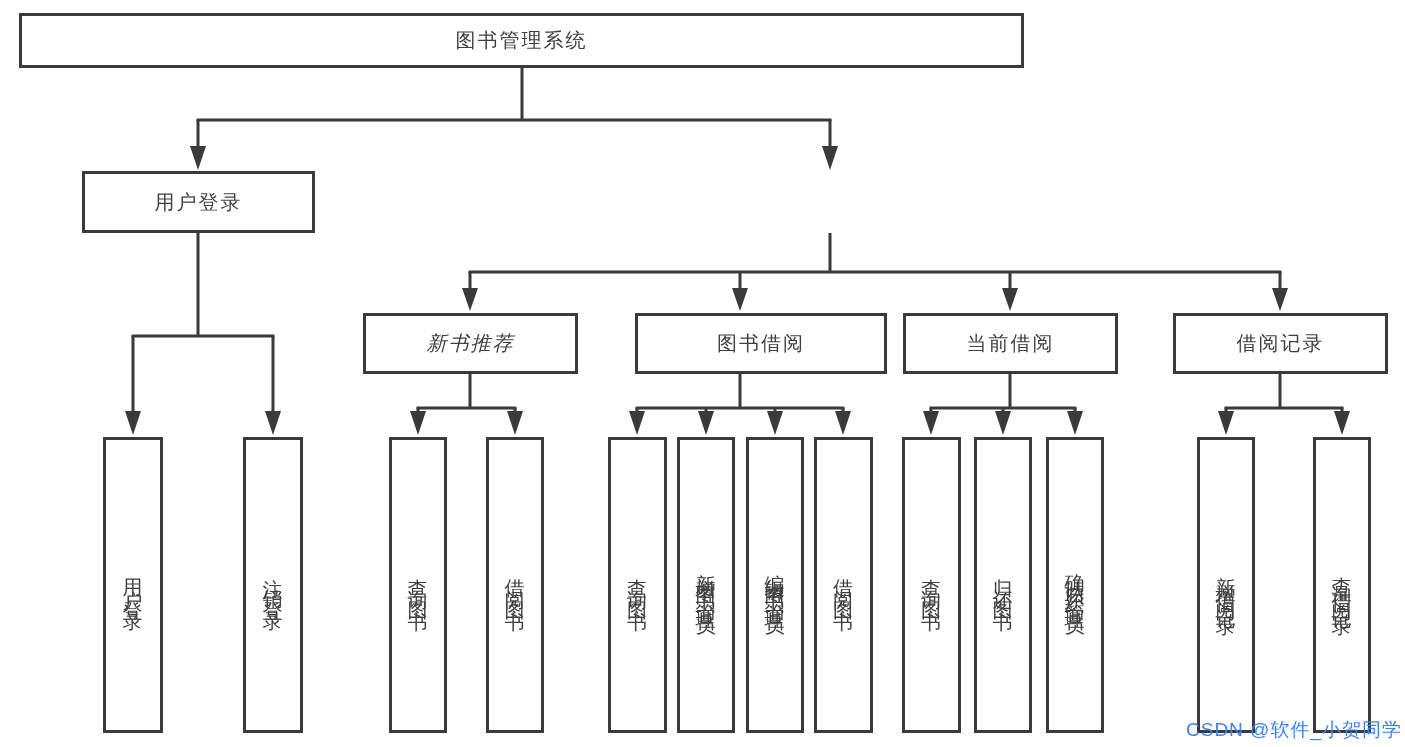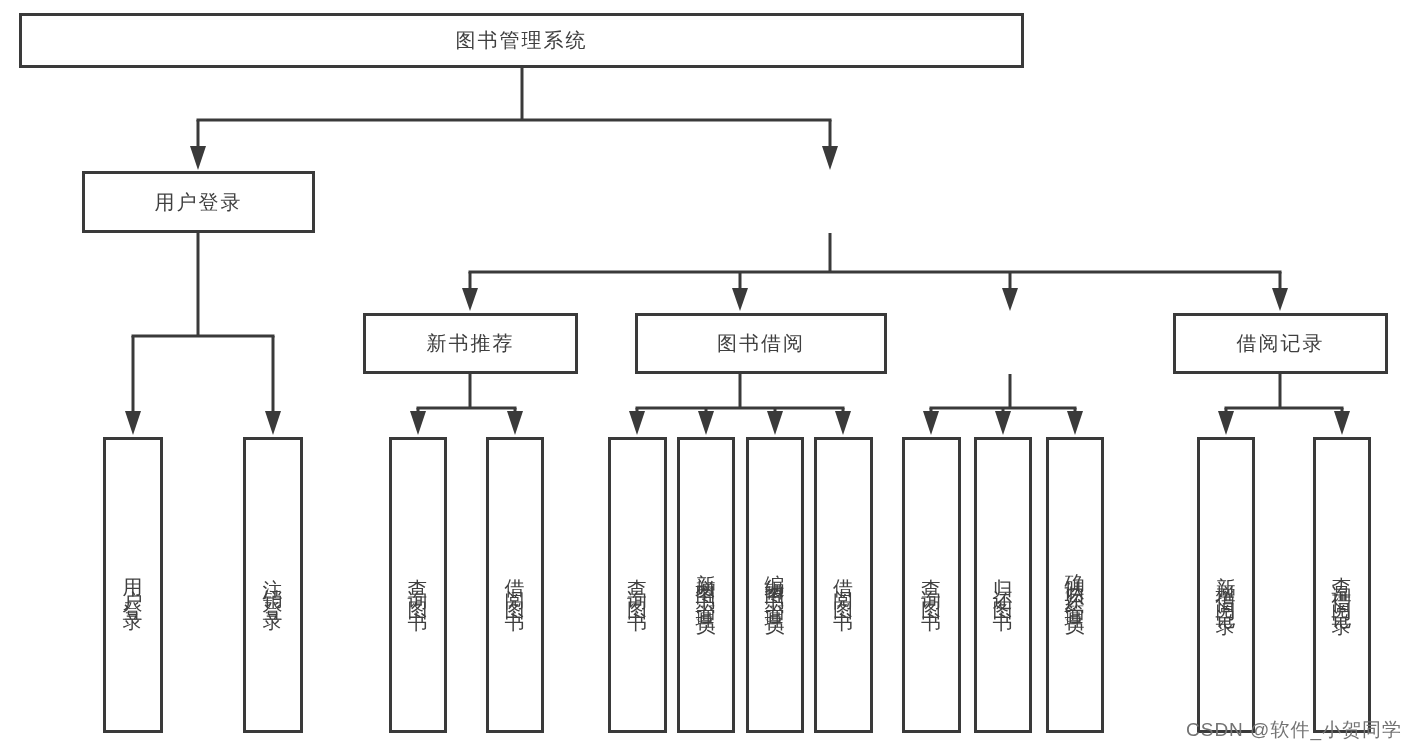--- a/index.html
+++ b/index.html
@@ -23,21 +23,21 @@
     border: 3px solid #3a3a3a;
     background: #ffffff;
     display: flex;
     align-items: center;
     justify-content: center;
     text-align: center;
   }
   .root-box   { left: 19px;  top: 13px;  width: 1005px; height: 55px; }
   .l2-login   { left: 82px;  top: 171px; width: 233px;  height: 62px; }
   .l2-mgmt    { left: 713px; top: 171px; width: 233px;  height: 62px; }
-  .l3-newbook { left: 363px; top: 313px; width: 215px;  height: 61px; }
+  .l3-newbook { left: 363px; top: 313px; width: 215px;  height: 61px; font-style: italic; }
   .l3-borrow  { left: 635px; top: 313px; width: 252px;  height: 61px; }
   .l3-current { left: 903px; top: 313px; width: 215px;  height: 61px; }
   .l3-records { left: 1173px;top: 313px; width: 215px;  height: 61px; }
   .h-label { font-size: 20px; letter-spacing: 2px; color: #3f3f3f; }
   .leaf { top: 437px; height: 296px; }
   .leaf-1  { left: 103px;  width: 60px; }
   .leaf-2  { left: 243px;  width: 60px; }
   .leaf-3  { left: 389px;  width: 58px; }
   .leaf-4  { left: 486px;  width: 58px; }
   .leaf-5  { left: 608px;  width: 59px; }
@@ -58,21 +58,21 @@
     white-space: nowrap;
   }
   .v-short { letter-spacing: 11px; }
   .v-mid   { letter-spacing: 8px; }
   .v-long  { letter-spacing: 6px; }
   .watermark {
     position: absolute;
     left: 1186px;
     top: 717px;
     font-size: 19px;
-    color: #737373;
+    color: #3b82f6;
     letter-spacing: 1px;
     white-space: nowrap;
     z-index: 5;
   }
 </style>
 </head>
 <body>
 
 <div class="canvas">
 
@@ -152,20 +152,23 @@
   <div class="box l2-login">
     <span class="h-label">用户登录</span>
   </div>
 
   <div class="box l3-newbook">
     <span class="h-label">新书推荐</span>
   </div>
   <div class="box l3-borrow">
     <span class="h-label">图书借阅</span>
   </div>
+  <div class="box l3-current">
+    <span class="h-label">当前借阅</span>
+  </div>
   <div class="box l3-records">
     <span class="h-label">借阅记录</span>
   </div>
 
   <div class="box leaf leaf-1">
     <span class="v-label v-short">用户登录</span>
   </div>
   <div class="box leaf leaf-2">
     <span class="v-label v-short">注销登录</span>
   </div>

